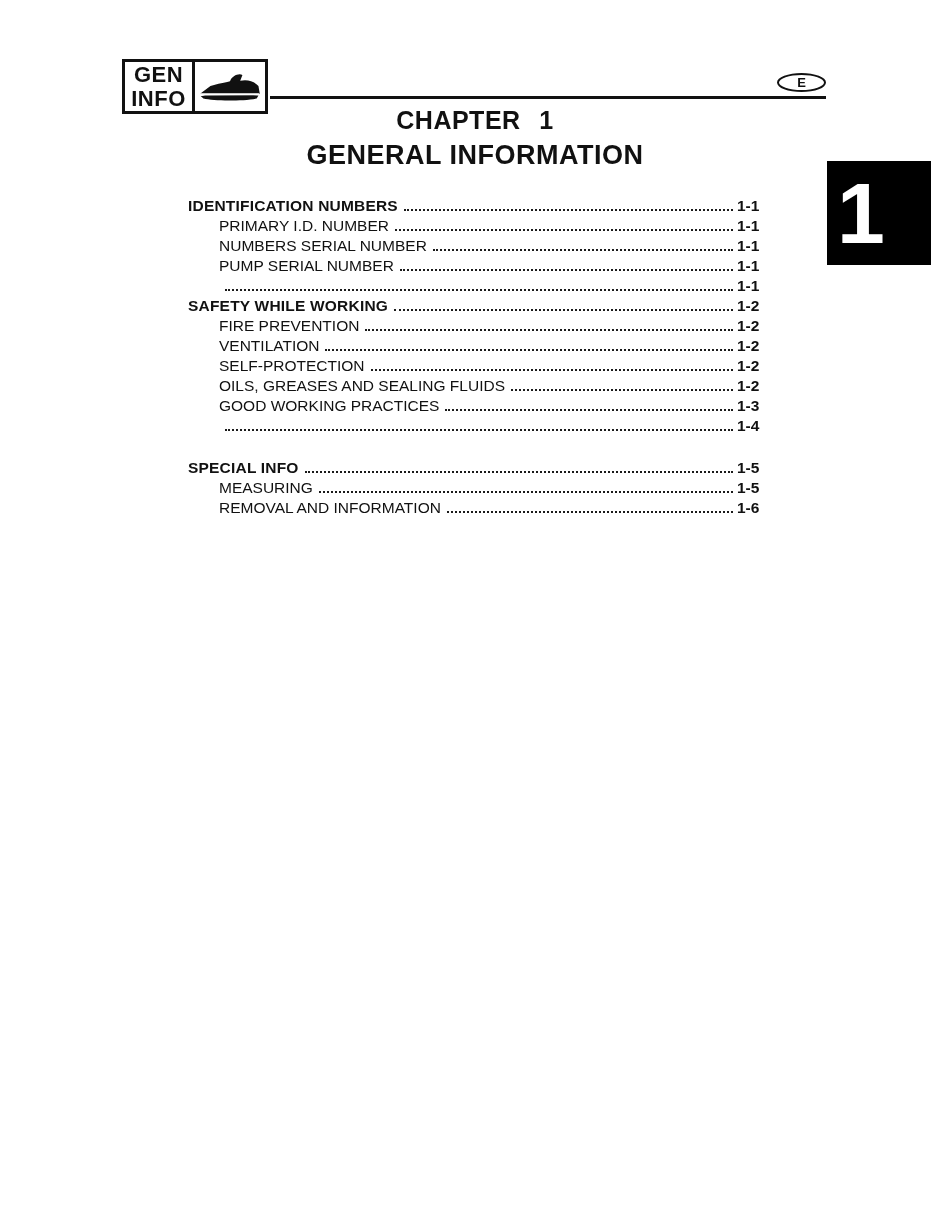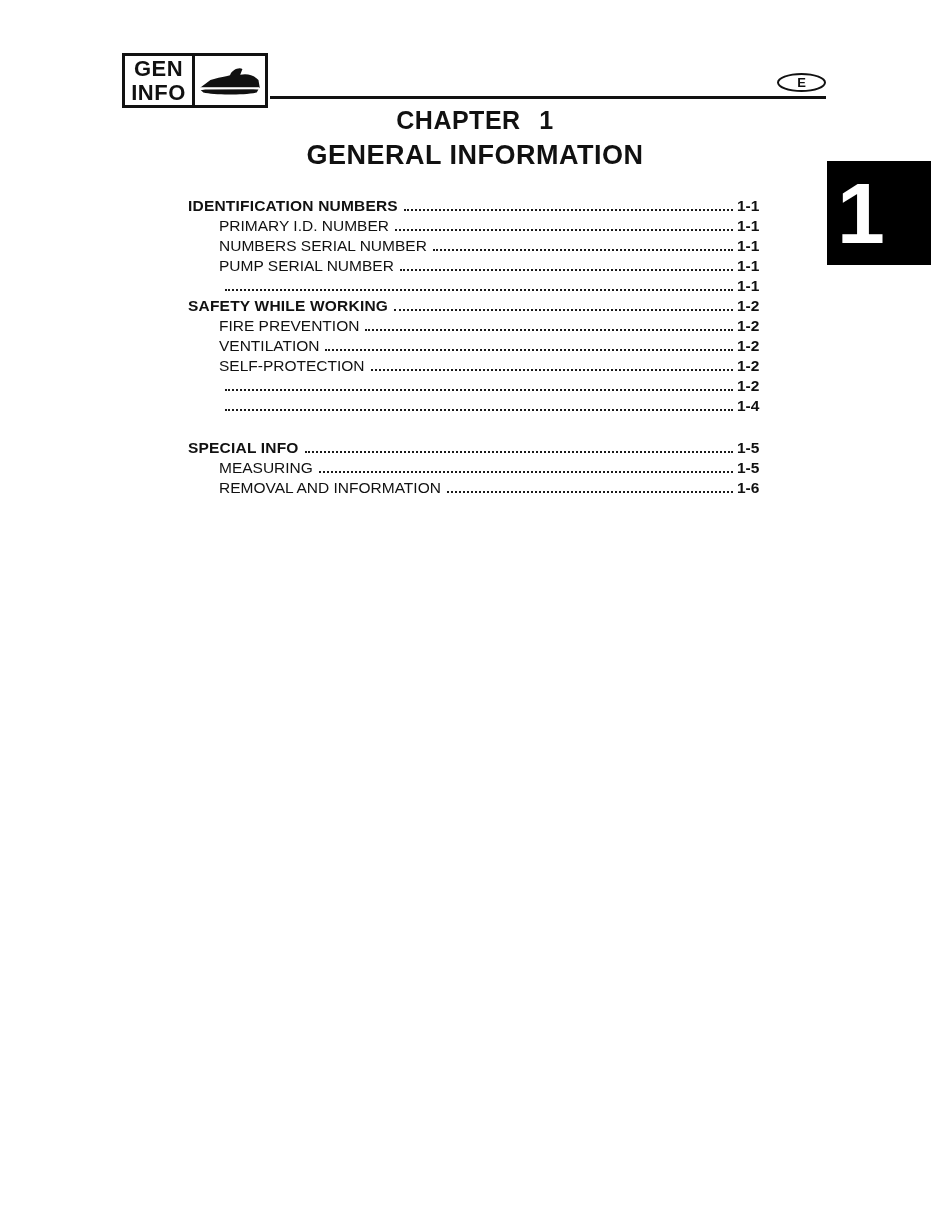--- a/index.html
+++ b/index.html
@@ -8,21 +8,21 @@
     background: #ffffff;
     font-family: "Liberation Sans", "DejaVu Sans", sans-serif;
     color: #111111;
     overflow: hidden;
     position: relative;
   }
   .page { position: absolute; inset: 0; background: #ffffff; }
 
   
   .geninfo-box {
-    position: absolute; left: 122px; top: 53px;
+    position: absolute; left: 122px; top: 59px;
     width: 146px; height: 55px;
     border: 3px solid #111;
     display: flex; background: #fff;
   }
   .geninfo-text {
     width: 70px; border-right: 3px solid #111;
     display: flex; flex-direction: column;
     align-items: center; justify-content: center;
     font-weight: bold; font-size: 22px; line-height: 24px;
     letter-spacing: 0.5px;
@@ -168,22 +168,28 @@
         <span class="lbl">VENTILATION</span>
         <span class="leader"></span>
         <span class="pg">1-2</span>
       </div>
       <div class="toc-row sub">
         <span class="lbl">SELF-PROTECTION</span>
         <span class="leader"></span>
         <span class="pg">1-2</span>
       </div>
       <div class="toc-row sub">
-        <span class="leader"></span>
-        <span class="pg">1-2</span>
+        <span class="lbl">OILS, GREASES AND SEALING FLUIDS</span>
+        <span class="leader"></span>
+        <span class="pg">1-2</span>
+      </div>
+      <div class="toc-row sub">
+        <span class="lbl">GOOD WORKING PRACTICES</span>
+        <span class="leader"></span>
+        <span class="pg">1-3</span>
       </div>
       <div class="toc-row sub">
         <span class="leader"></span>
         <span class="pg">1-4</span>
       </div>
     </div>
 
     <div class="toc-section s3">
       <div class="toc-row head">
         <span class="lbl">SPECIAL INFO</span>

